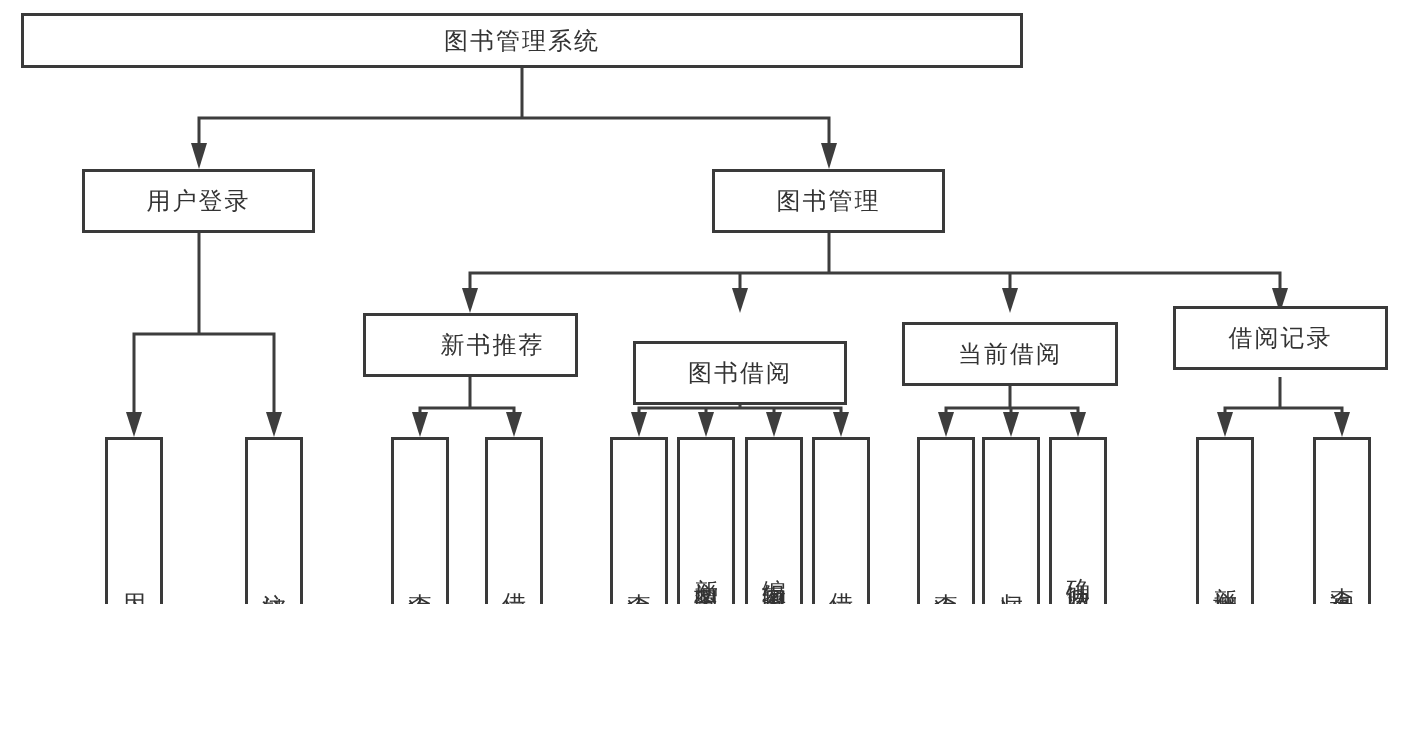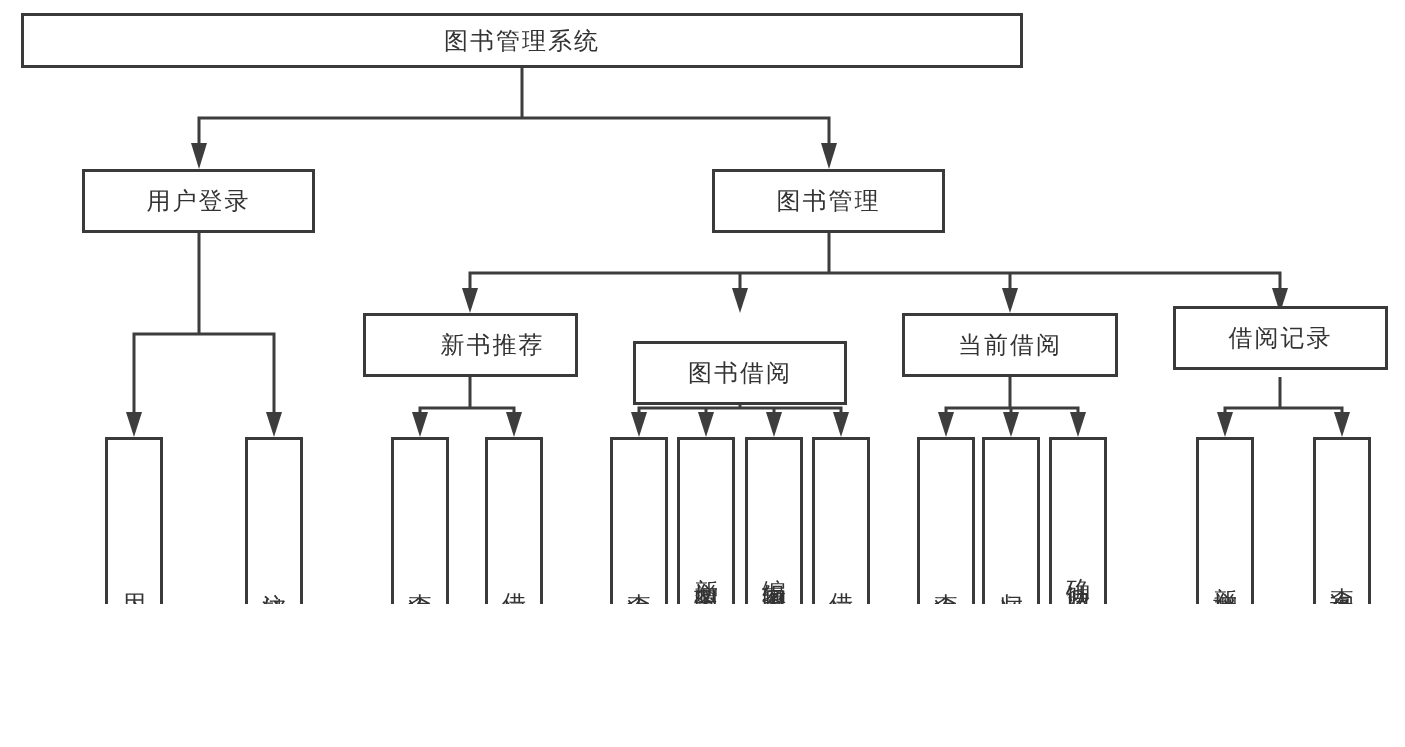--- a/index.html
+++ b/index.html
@@ -84,21 +84,21 @@
   <div class="node" style="left:712px; top:169px; width:233px; height:64px;">
     <span class="hlabel">图书管理</span>
   </div>
 
   <div class="node" style="left:363px; top:313px; width:215px; height:64px;padding-left:44px;">
     <span class="hlabel">新书推荐</span>
   </div>
   <div class="node" style="left:633px; top:313px; width:214px; height:64px;margin-top:28px;">
     <span class="hlabel">图书借阅</span>
   </div>
-  <div class="node" style="left:902px; top:313px; width:216px; height:64px;">
+  <div class="node" style="left:902px; top:322px; width:216px; height:64px;">
     <span class="hlabel">当前借阅</span>
   </div>
   <div class="node" style="left:1173px; top:306px; width:215px; height:64px;">
     <span class="hlabel">借阅记录</span>
   </div>
 
   <div class="node leaf" style="left:105px;">
     <span class="vtext">用户登录</span>
   </div>
   <div class="node leaf" style="left:245px;">

